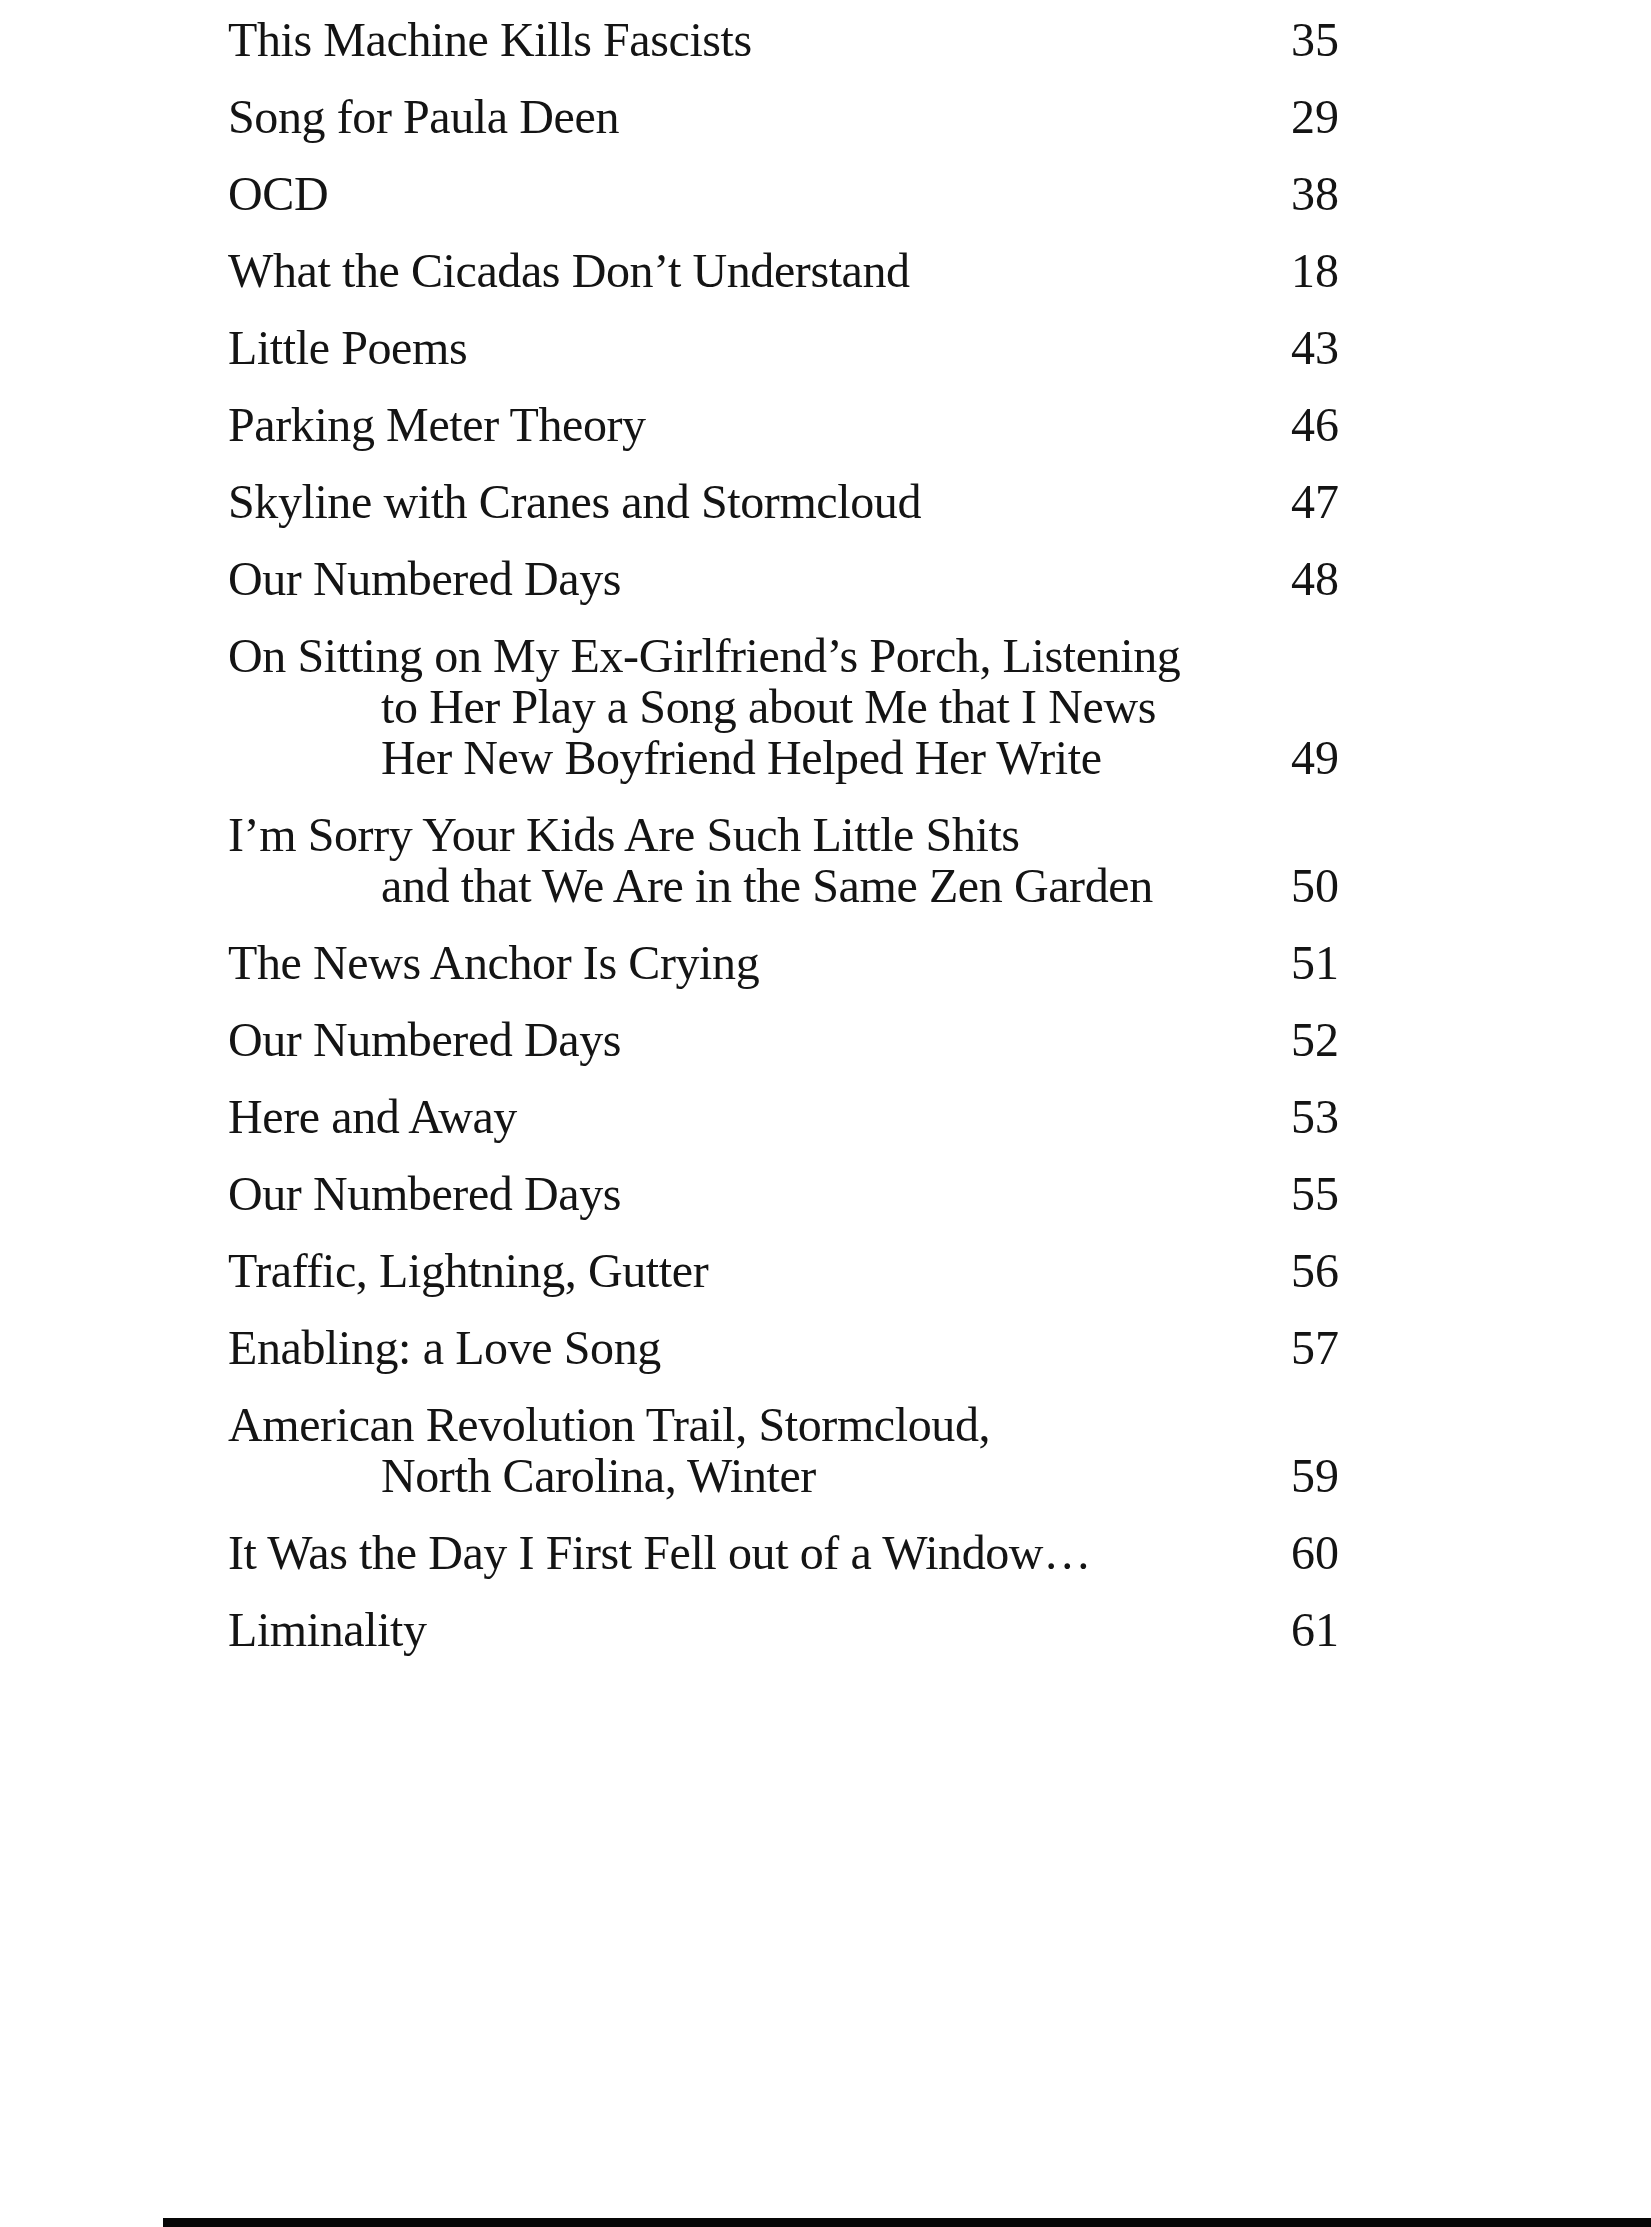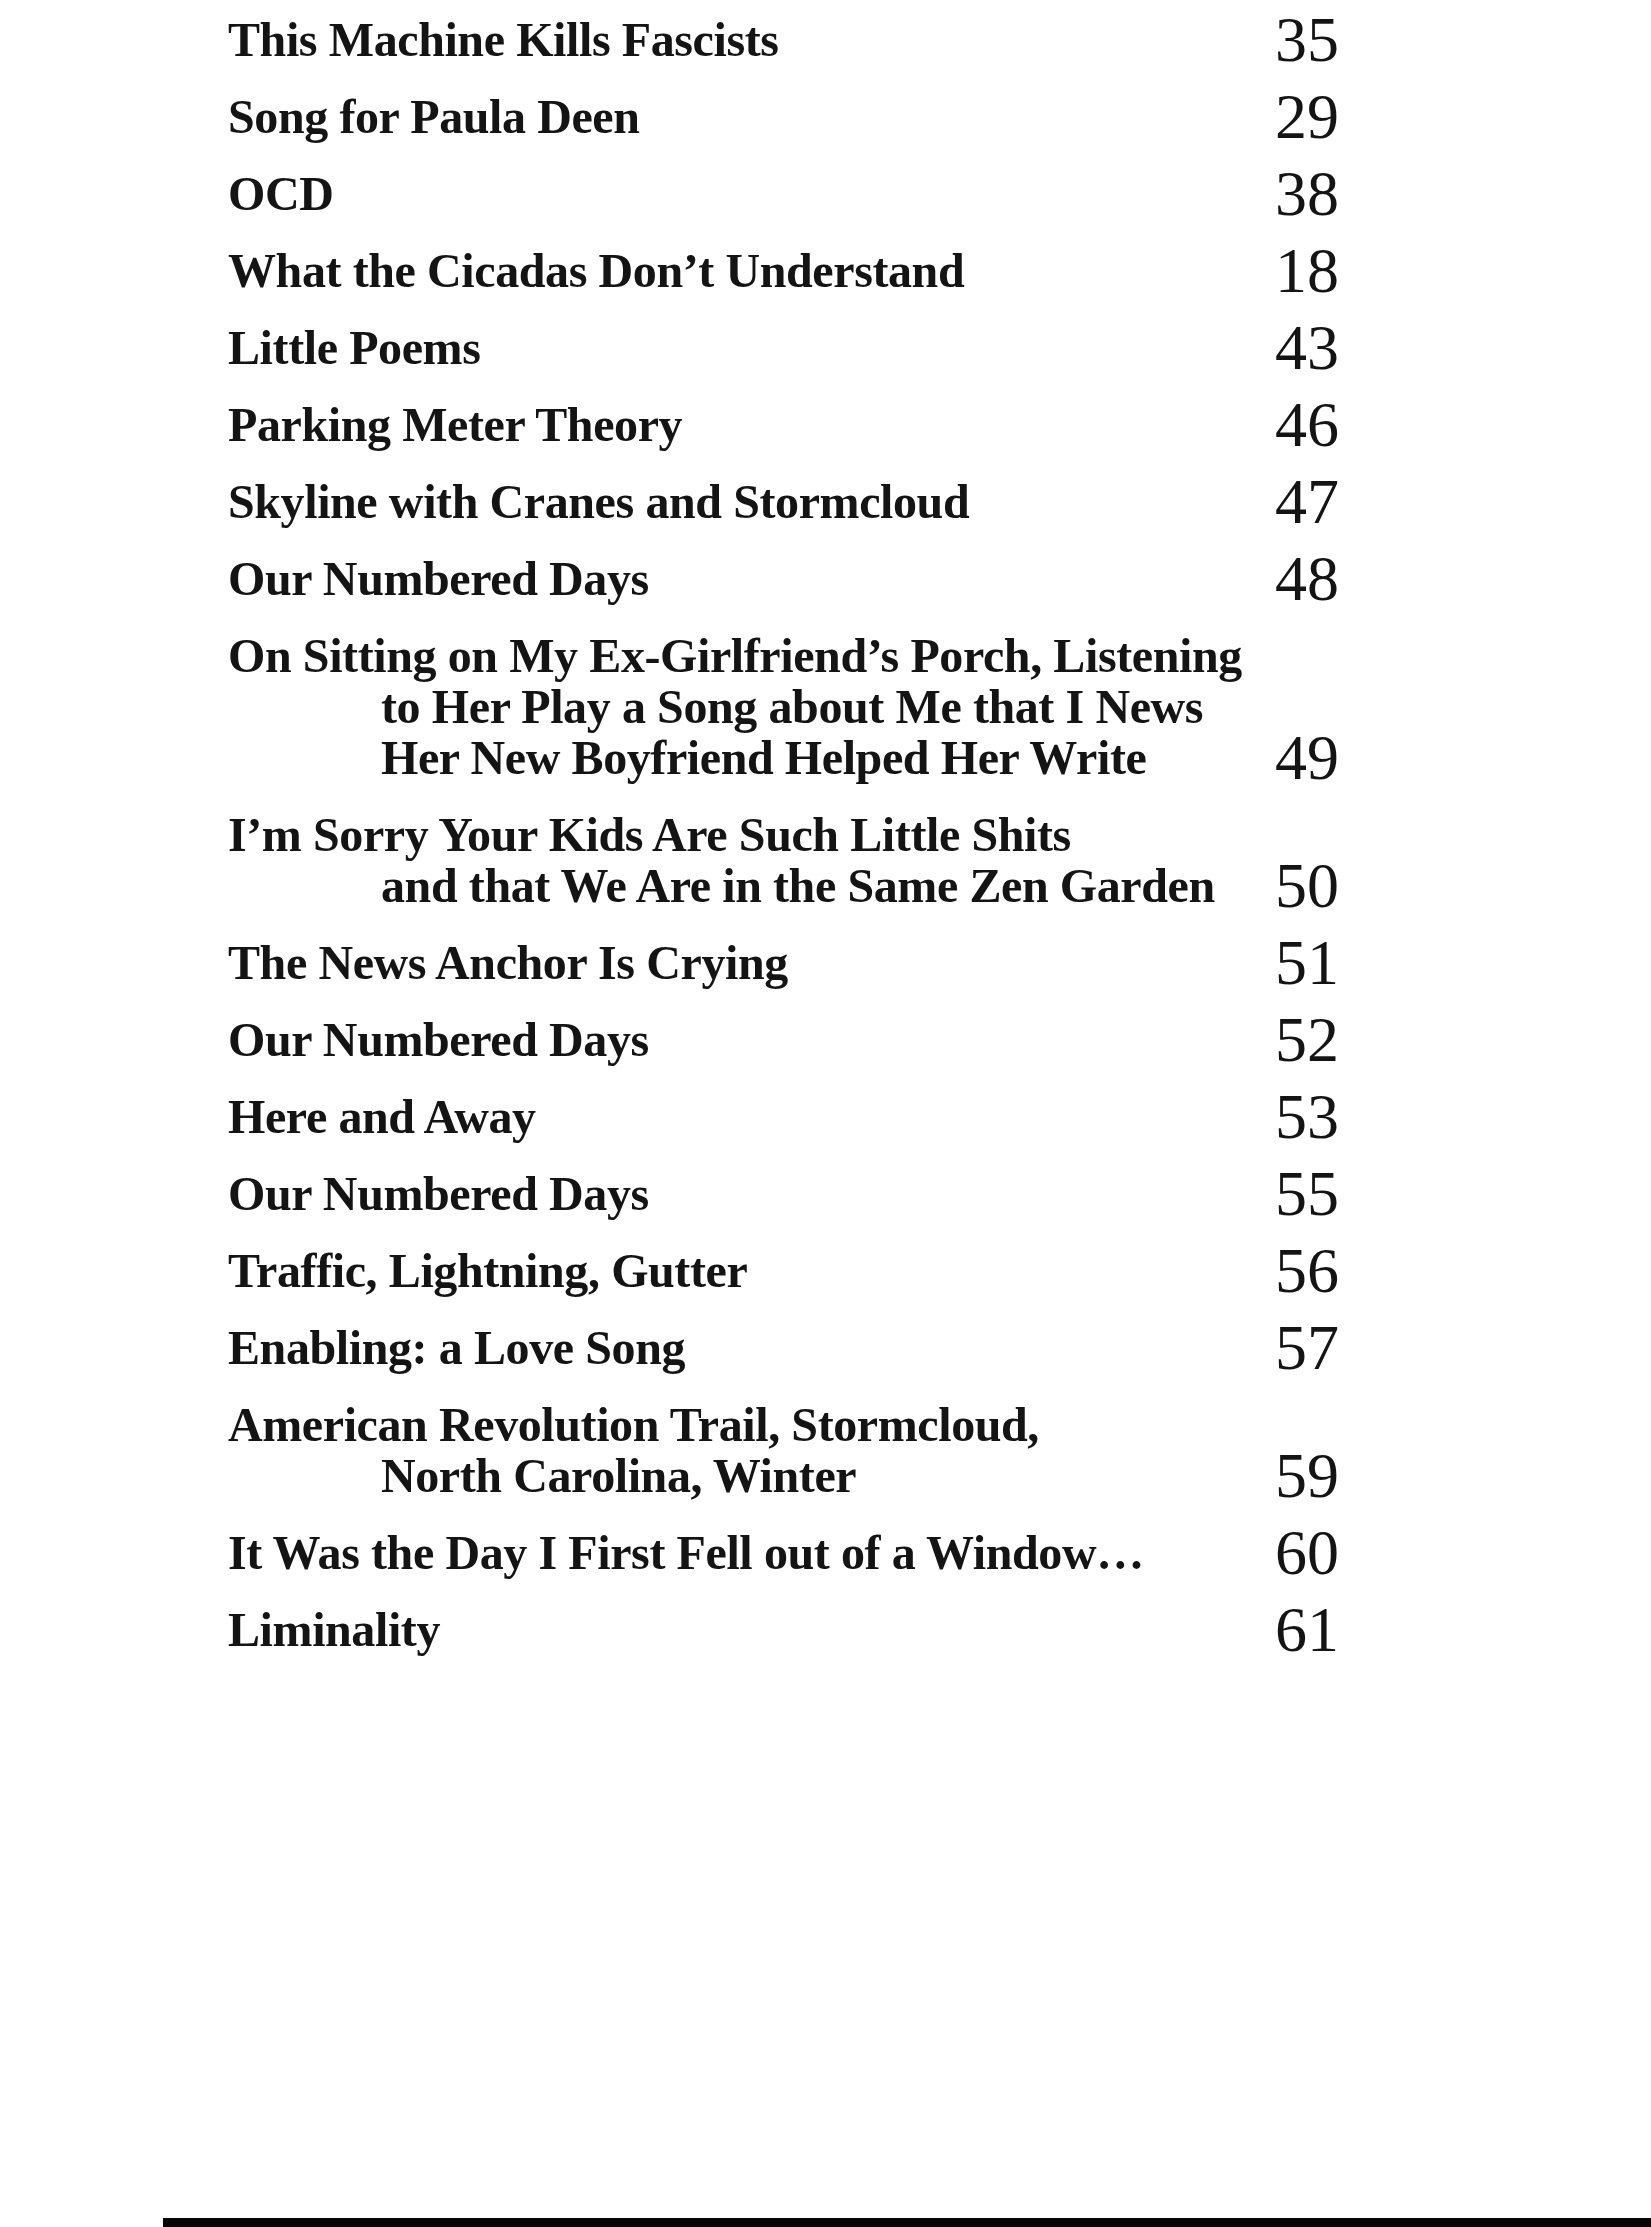--- a/index.html
+++ b/index.html
@@ -30,27 +30,26 @@
   }
   .entry-title {
     flex: 1 1 auto;
     min-width: 0;
     font-size: 48px;
     line-height: 51px;
     letter-spacing: -0.4px;
     white-space: pre;          
     padding-left: 153px;       
     text-indent: -153px;
-    font-weight: bold;
   }
   .entry-page {
     flex: 0 0 auto;
     min-width: 55px;
     text-align: right;
-    font-size: 64px;
+    font-size: 48px;
     line-height: 51px;
   }
   .page-edge {
     position: absolute;
     bottom: 0;
     left: 163px;
     right: 0;
     height: 9.5px;
     background: #060606;
   }

